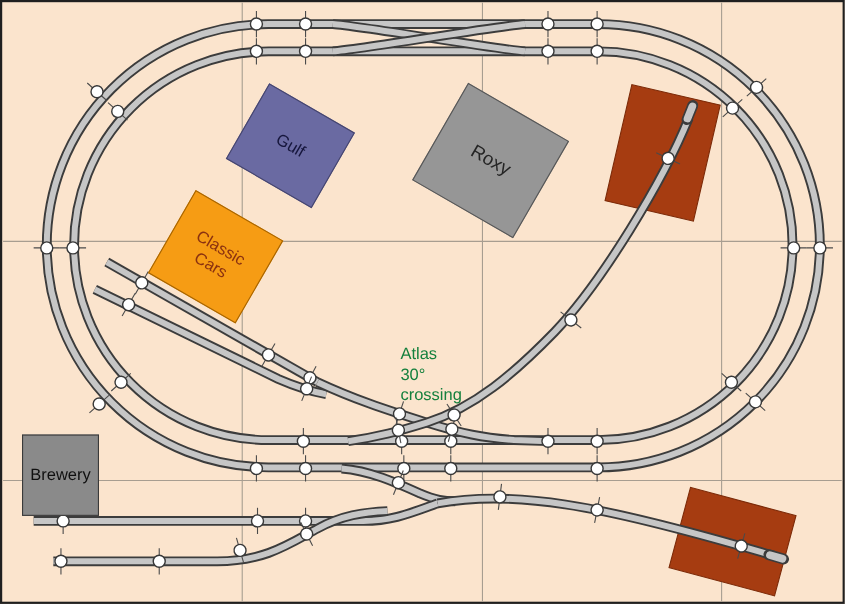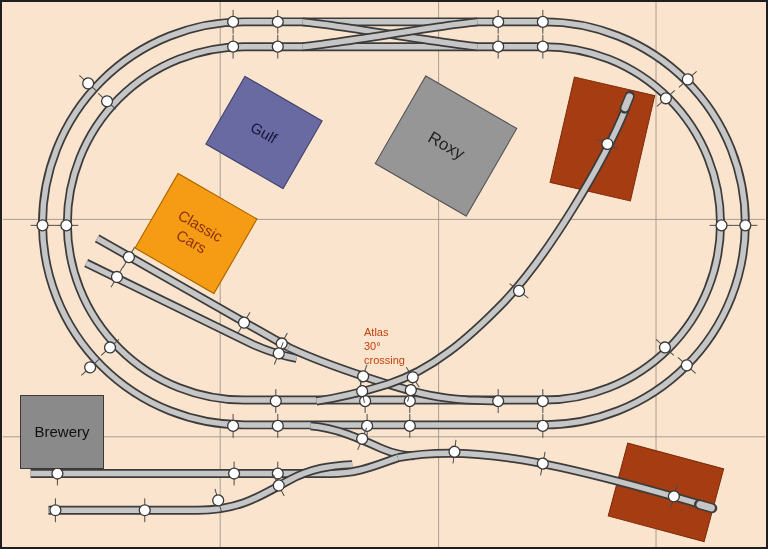--- a/index.html
+++ b/index.html
@@ -273,20 +273,20 @@
   <div class="bld" style="left: 217px; top: 90.5px; width: 90px; height: 79px; background: rgb(106, 106, 162); border: 1.5px solid rgb(69, 69, 110); transform: rotate(30deg); color: rgb(22, 22, 60); font-size: 15px;">
     <span>Gulf</span>
   </div>
   <div class="bld" style="left: 148px; top: 187.5px; width: 92px; height: 87px; background: rgb(246, 156, 20); border: 1.5px solid rgb(166, 100, 0); transform: rotate(30deg); color: rgb(138, 49, 16); font-size: 15px;">
     <span>Classic
 Cars</span>
   </div>
   <div class="bld" style="left: 391px; top: 93px; width: 106px; height: 102px; background: rgb(150, 150, 150); border: 1.5px solid rgb(86, 86, 86); transform: rotate(30deg); color: rgb(36, 36, 36); font-size: 17px;">
     <span>Roxy</span>
   </div>
-  <div class="bld" style="left: 18px; top: 393px; width: 84px; height: 74px; background: rgb(138, 138, 138); border: 1.5px solid rgb(58, 58, 58); transform: rotate(0deg); color: rgb(16, 16, 16); font-size: 15px;">
+  <div class="bld" style="left: 18px; top: 393px; width: 70px; height: 74px; background: rgb(138, 138, 138); border: 1.5px solid rgb(58, 58, 58); transform: rotate(0deg); color: rgb(16, 16, 16); font-size: 15px;">
     <span>Brewery</span>
   </div>
 
-  <div class="note" style="left: 362px; top: 311px; font-size: 11px; color: #c2410c; margin-top: 13px;">Atlas
+  <div class="note" style="left: 362px; top: 311px; font-size: 15px; color: #15803d;">Atlas
 30°
 crossing</div>
 </div>
 
 </body></html>

